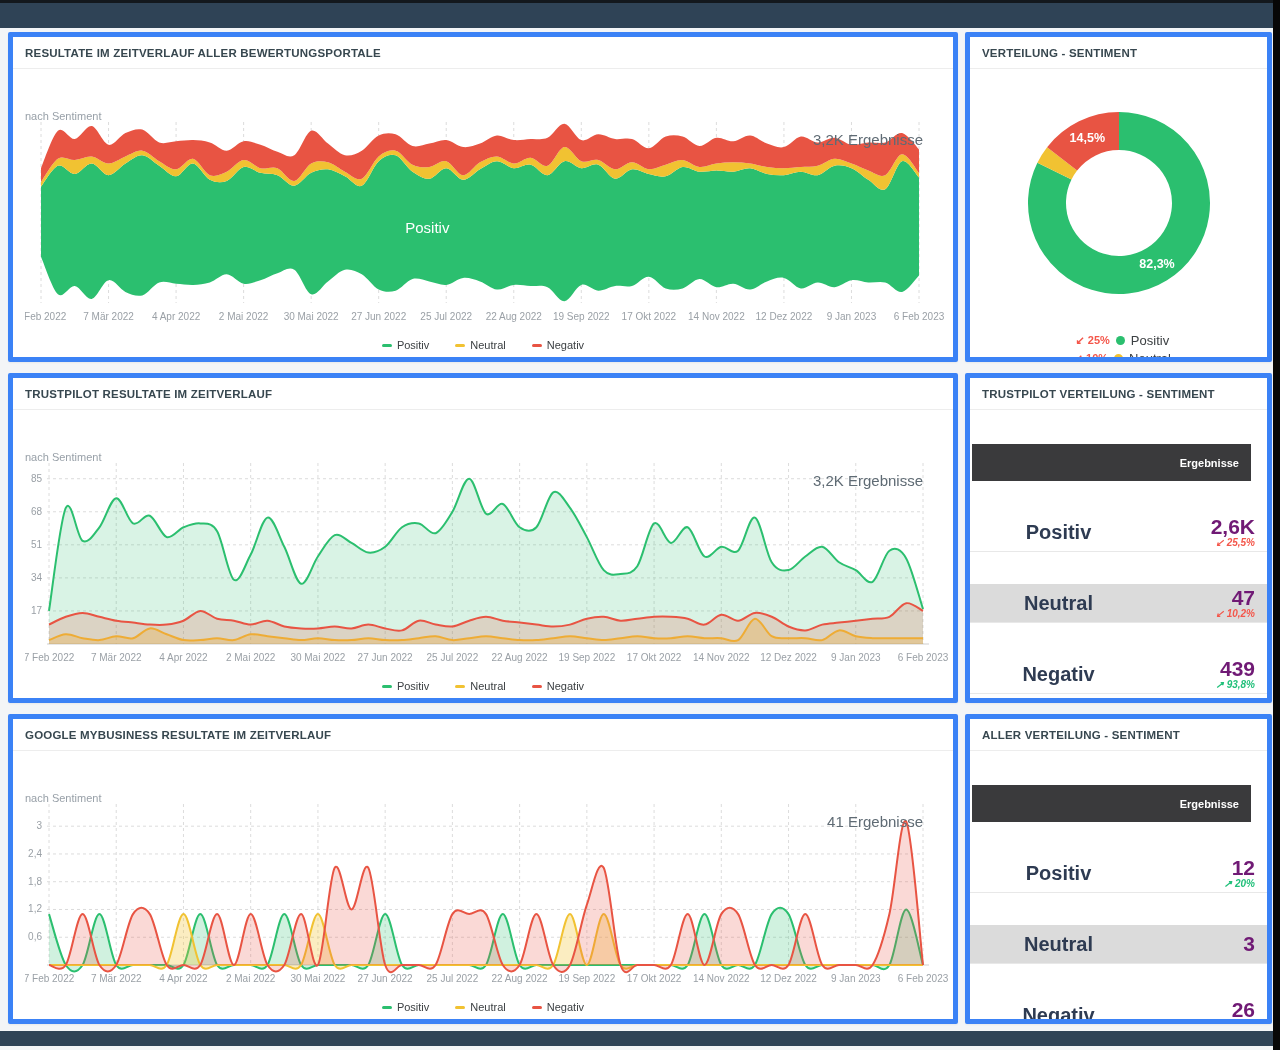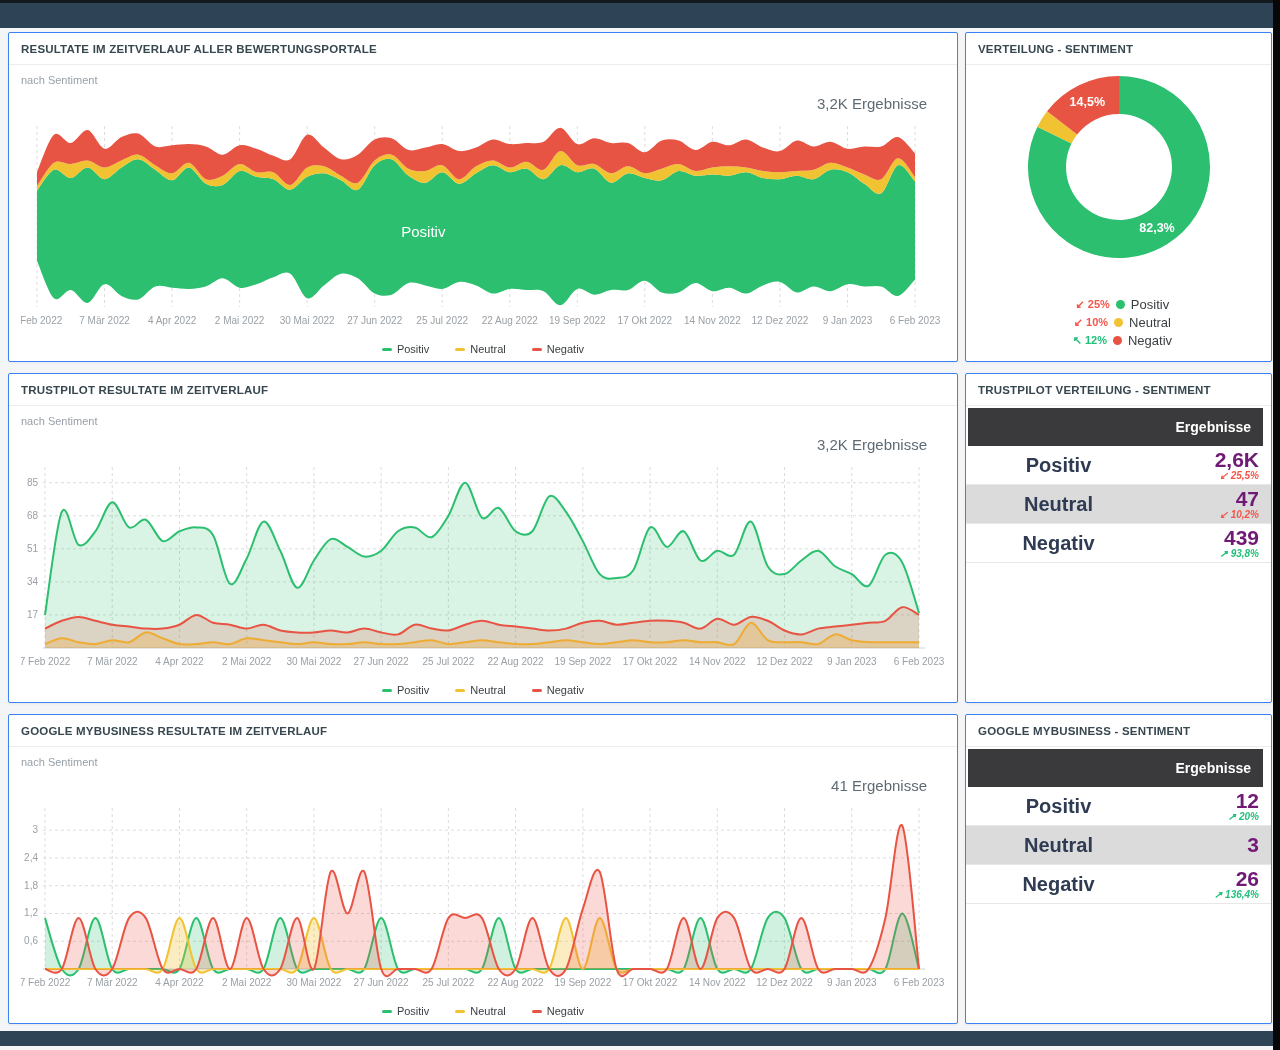--- a/index.html
+++ b/index.html
@@ -3,22 +3,22 @@
 <meta charset="utf-8">
 <style>
   html,body{margin:0;padding:0;}
   body{width:1280px;height:1050px;background:#f3f5f7;overflow:hidden;position:relative;
        font-family:"Liberation Sans",sans-serif;color:#3c4043;}
   .topbar{height:25px;background:#2f4356;border-top:3px solid #13181d;}
   .bottombar{position:absolute;left:0;right:7px;bottom:4px;height:15px;background:#2f4356;}
   .rightstrip{position:absolute;top:0;right:0;width:7px;height:1050px;background:#070707;}
   .grid-wrap{display:grid;grid-template-columns:950px 307px;grid-template-rows:330px 330px 310px;
              gap:11px 7px;padding:4px 0 0 8px;}
-  .panel{background:#fff;border:1px solid #3b82f6;border-radius:2px;box-shadow:0 1px 2px rgba(0,0,0,.05);
-         display:flex;flex-direction:column;box-sizing:border-box;overflow:hidden;}
+  .panel{background:#fff;border:5px solid #3b82f6;border-radius:2px;box-shadow:0 1px 2px rgba(0,0,0,.05);
+         display:flex;flex-direction:column;box-sizing:border-box;overflow:hidden;gap:32px;}
   .ptitle{flex:0 0 31px;display:flex;align-items:center;padding:0 12px;border-bottom:1px solid #ededed;
           font-size:11.5px;font-weight:bold;letter-spacing:.2px;color:#37474f;}
   .pbody{position:relative;flex:1;display:flex;flex-direction:column;justify-content:flex-end;padding:0 12px;}
   .subtitle{position:absolute;top:9px;left:12px;font-size:11px;color:#98a0a8;}
   .count{position:absolute;top:30px;right:30px;font-size:15px;color:#5f6b74;}
   svg{display:block;}
   svg text{font-family:"Liberation Sans",sans-serif;}
   .grid{stroke:#dcdcdc;stroke-dasharray:3,3;fill:none;stroke-width:1;}
   .axis{stroke:#cfcfcf;stroke-width:1;}
   .xlab,.ylab{font-size:10px;fill:#9aa0a6;}
@@ -29,22 +29,22 @@
   .dash{width:10px;height:3px;border-radius:2px;display:inline-block;}
   .d-g{background:#2bbf6f}.d-y{background:#f1c232}.d-r{background:#e85443}
   
   .donut-body{justify-content:flex-start;align-items:center;}
   .dlegend{margin-top:20px;display:flex;flex-direction:column;gap:3px;}
   .dl{display:flex;align-items:center;justify-content:center;gap:6px;font-size:13px;color:#3c4043;}
   .dchg{width:42px;text-align:right;font-size:11px;font-weight:bold;}
   .dot{width:9px;height:9px;border-radius:50%;display:inline-block;}
   .up{color:#21c07a}.down{color:#f4564a}
   
-  .thead{flex:0 0 37px;margin:2px 8px 0 2px;background:#3a3a3c;color:#fff;display:flex;align-items:center;
-         justify-content:flex-end;padding:11px 12px;font-size:14px;font-weight:bold;box-sizing:border-box;}
+  .thead{flex:0 0 37px;margin:2px 16px 0 2px;background:#3a3a3c;color:#fff;display:flex;align-items:center;
+         justify-content:flex-end;padding:11px 12px;font-size:11px;font-weight:bold;box-sizing:border-box;}
   .trow{flex:0 0 38px;display:flex;align-items:center;border-bottom:1px solid #e8e8e8;padding:0 2px;}
   .trow.alt{background:#dbdbdb;}
   .tlabel{flex:1;text-align:center;font-size:20px;font-weight:bold;color:#2e3b52;}
   .tval{width:110px;text-align:right;padding-right:10px;line-height:1.05;}
   .tnum{font-size:21px;font-weight:bold;color:#701a75;}
   .tchg{font-size:10px;font-weight:bold;font-style:italic;}
   .tfill{flex:1;}
 </style>
 </head>
 <body>
@@ -298,21 +298,21 @@
           </span>
         <span class="li">
             <i class="dash d-r"></i>
             <span>Negativ</span>
           </span>
       </div>
     </div>
   </section>
 
   <section class="panel">
-    <div class="ptitle">GOOGLE MYBUSINESS - SENTIMENT</div>
+    <div class="ptitle">ALLER VERTEILUNG - SENTIMENT</div>
     <div class="thead">Ergebnisse</div>
     <div class="trow">
       <div class="tlabel">Positiv</div>
       <div class="tval">
           <div class="tnum">12</div>
         <div class="tchg up">↗ 20%</div>
         </div>
     </div>
     <div class="trow alt">
       <div class="tlabel">Neutral</div>

